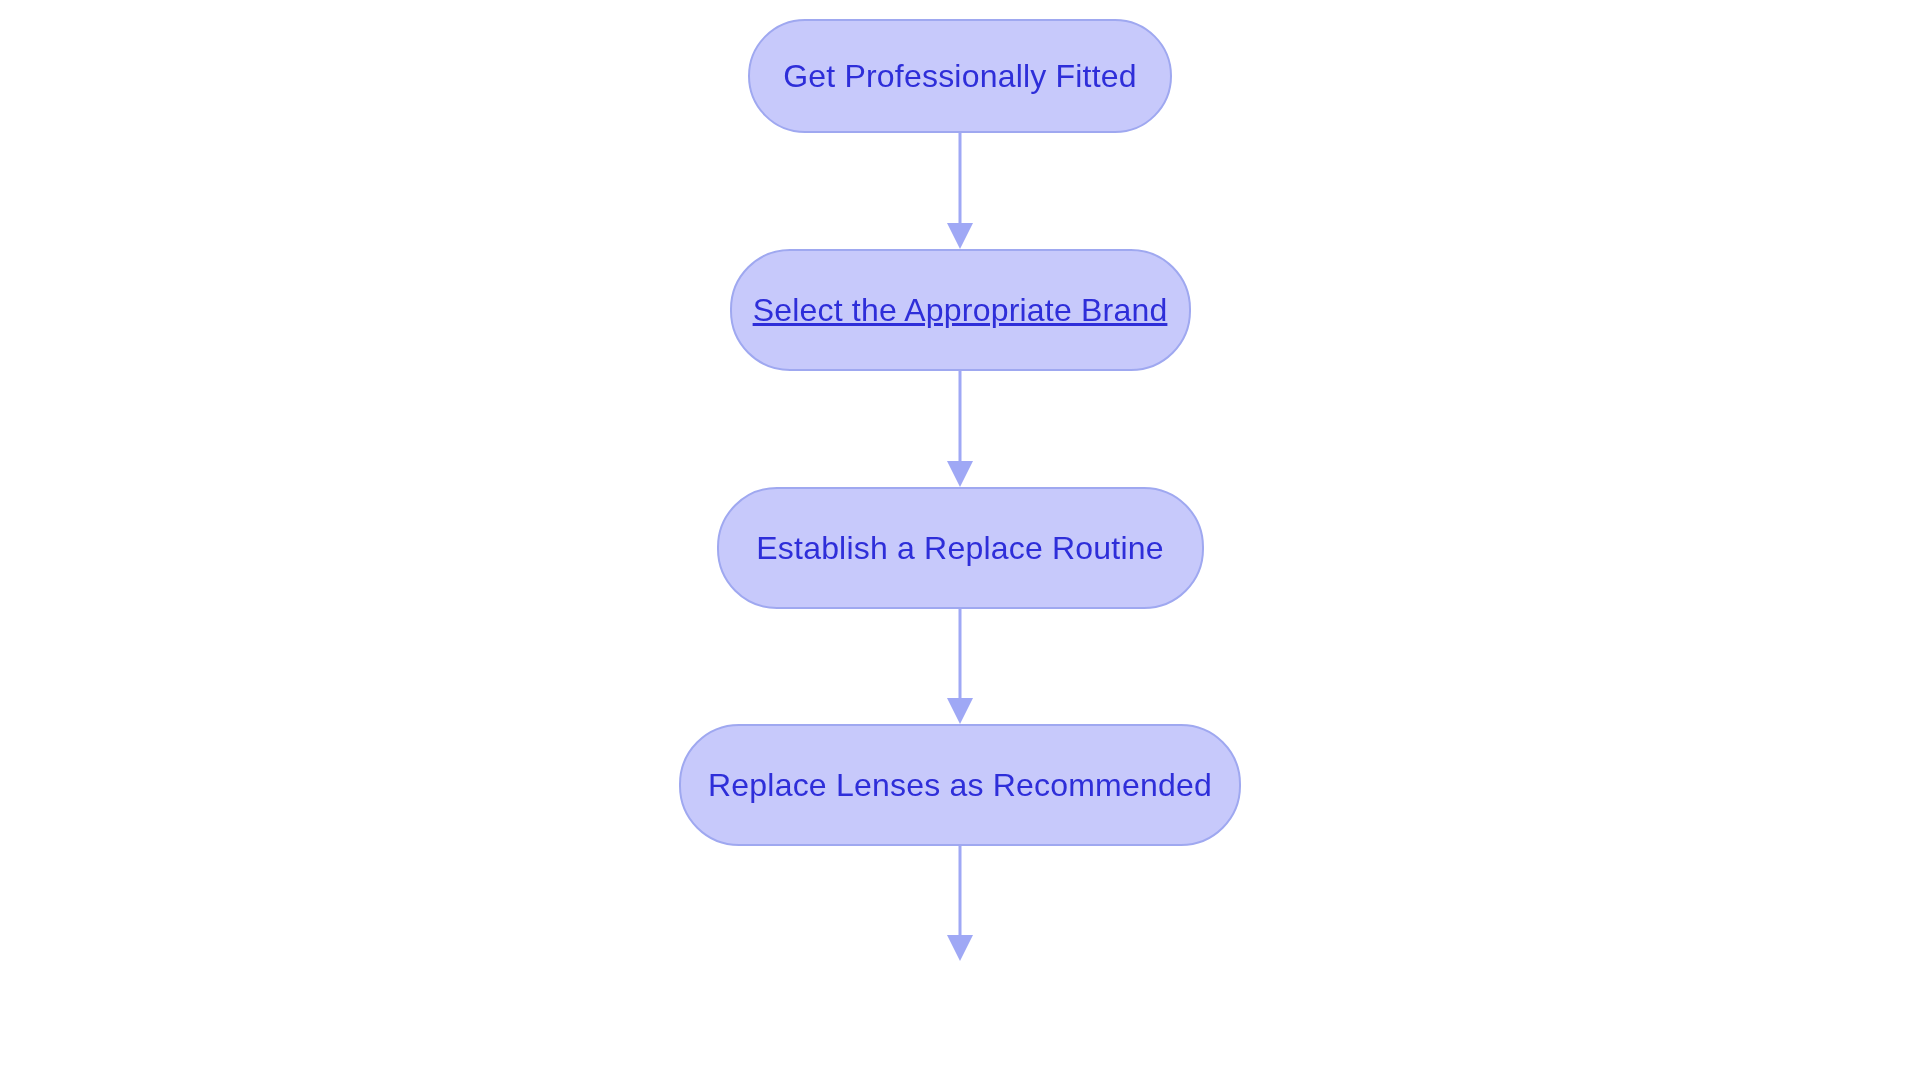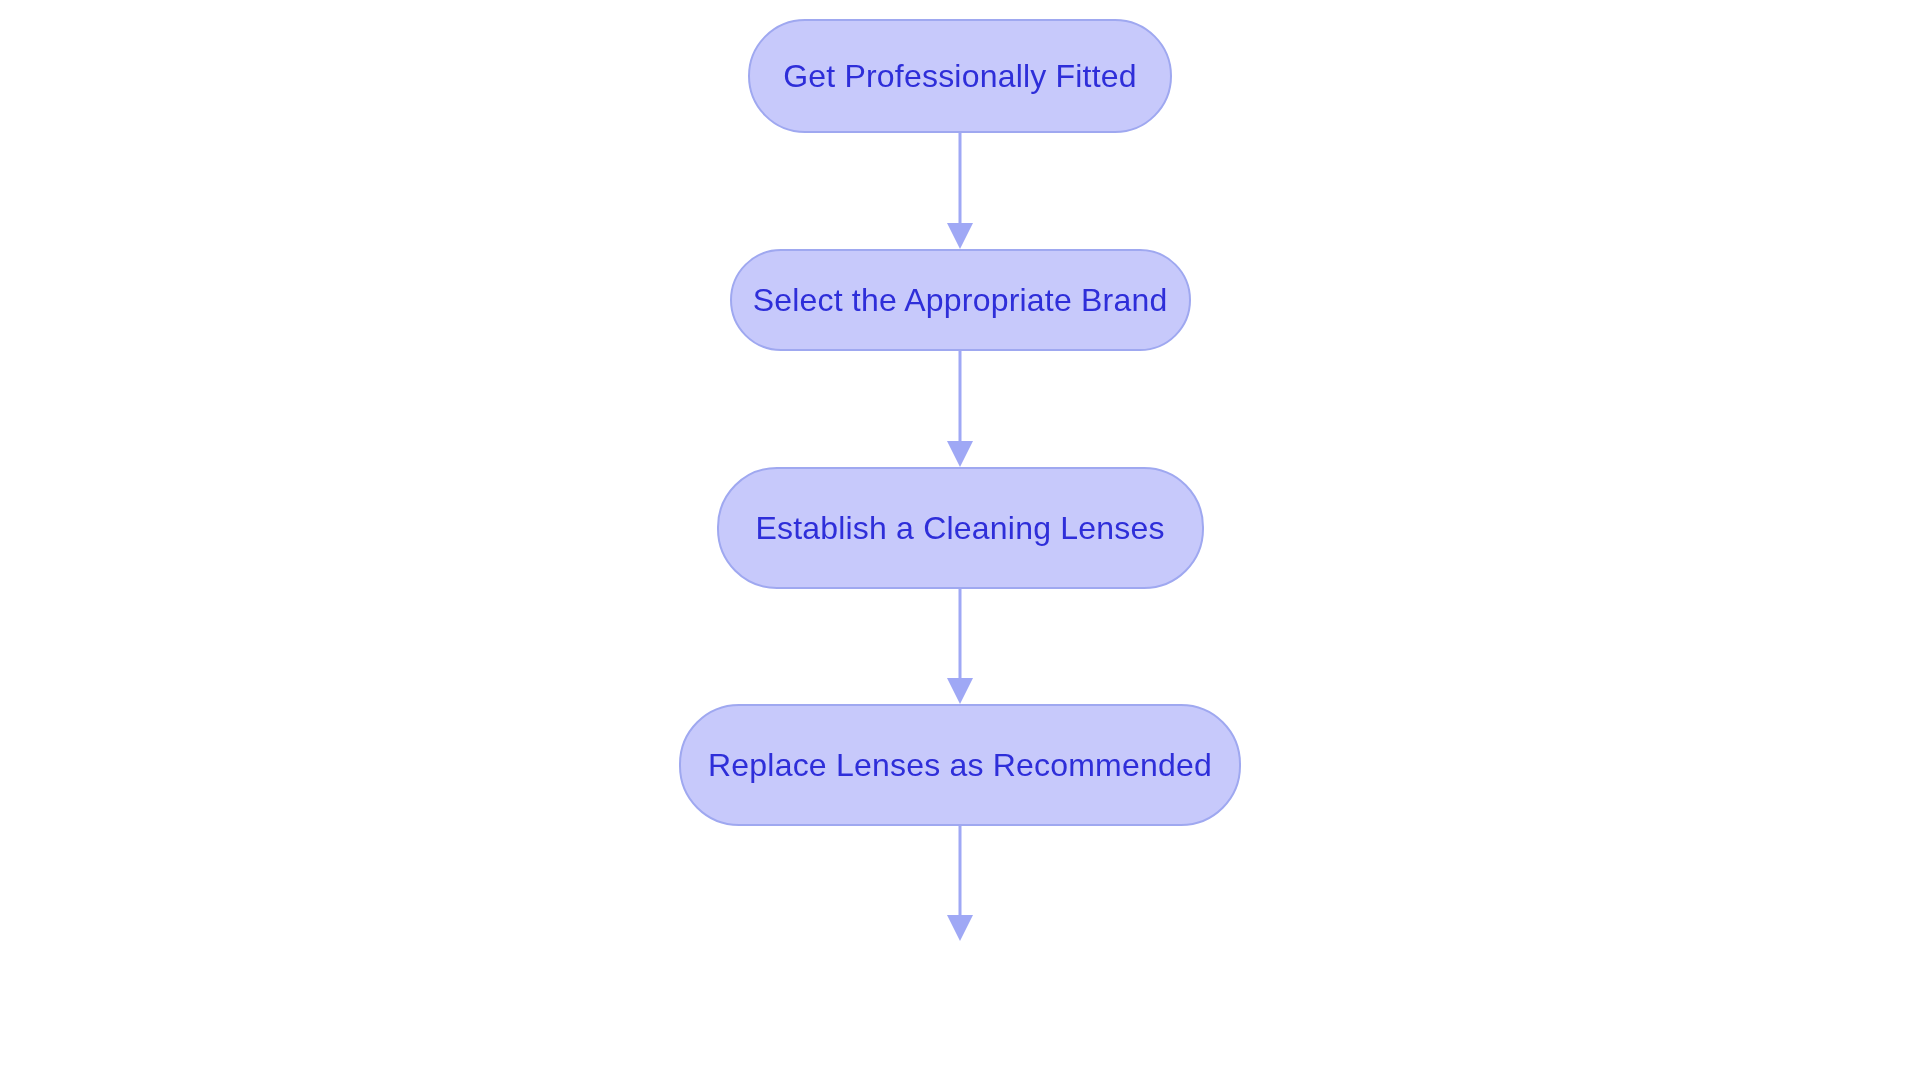--- a/index.html
+++ b/index.html
@@ -52,21 +52,21 @@
     height: 114px;
   }
 
   .node-label {
     display: block;
     pointer-events: none;
   }
 
   
   .flow-node.n0 { width: 424px; height: 114px; }
-  .flow-node.n1 { width: 461px; height: 102px; }
+  .flow-node.n1 { width: 461px; height: 122px; text-decoration: underline; }
   .flow-node.n2 { width: 487px; height: 122px; }
   .flow-node.n3 { width: 562px; height: 122px; }
   .flow-node.n4 { width: 354px; height: 106px; }
 
   .flow-connector {
     position: relative;
     width: 40px;
     display: flex;
     justify-content: center;
     align-items: flex-start;
@@ -126,21 +126,21 @@
     <div class="flow-node n1">
       <span class="node-label">Select the Appropriate Brand</span>
     </div>
 
     <div class="flow-connector c1">
       <div class="conn-line"></div>
       <div class="conn-arrowhead"></div>
     </div>
 
     <div class="flow-node n2">
-      <span class="node-label">Establish a Cleaning Lenses</span>
+      <span class="node-label">Establish a Replace Routine</span>
     </div>
 
     <div class="flow-connector c2">
       <div class="conn-line"></div>
       <div class="conn-arrowhead"></div>
     </div>
 
     <div class="flow-node n3">
       <span class="node-label">Replace Lenses as Recommended</span>
     </div>

